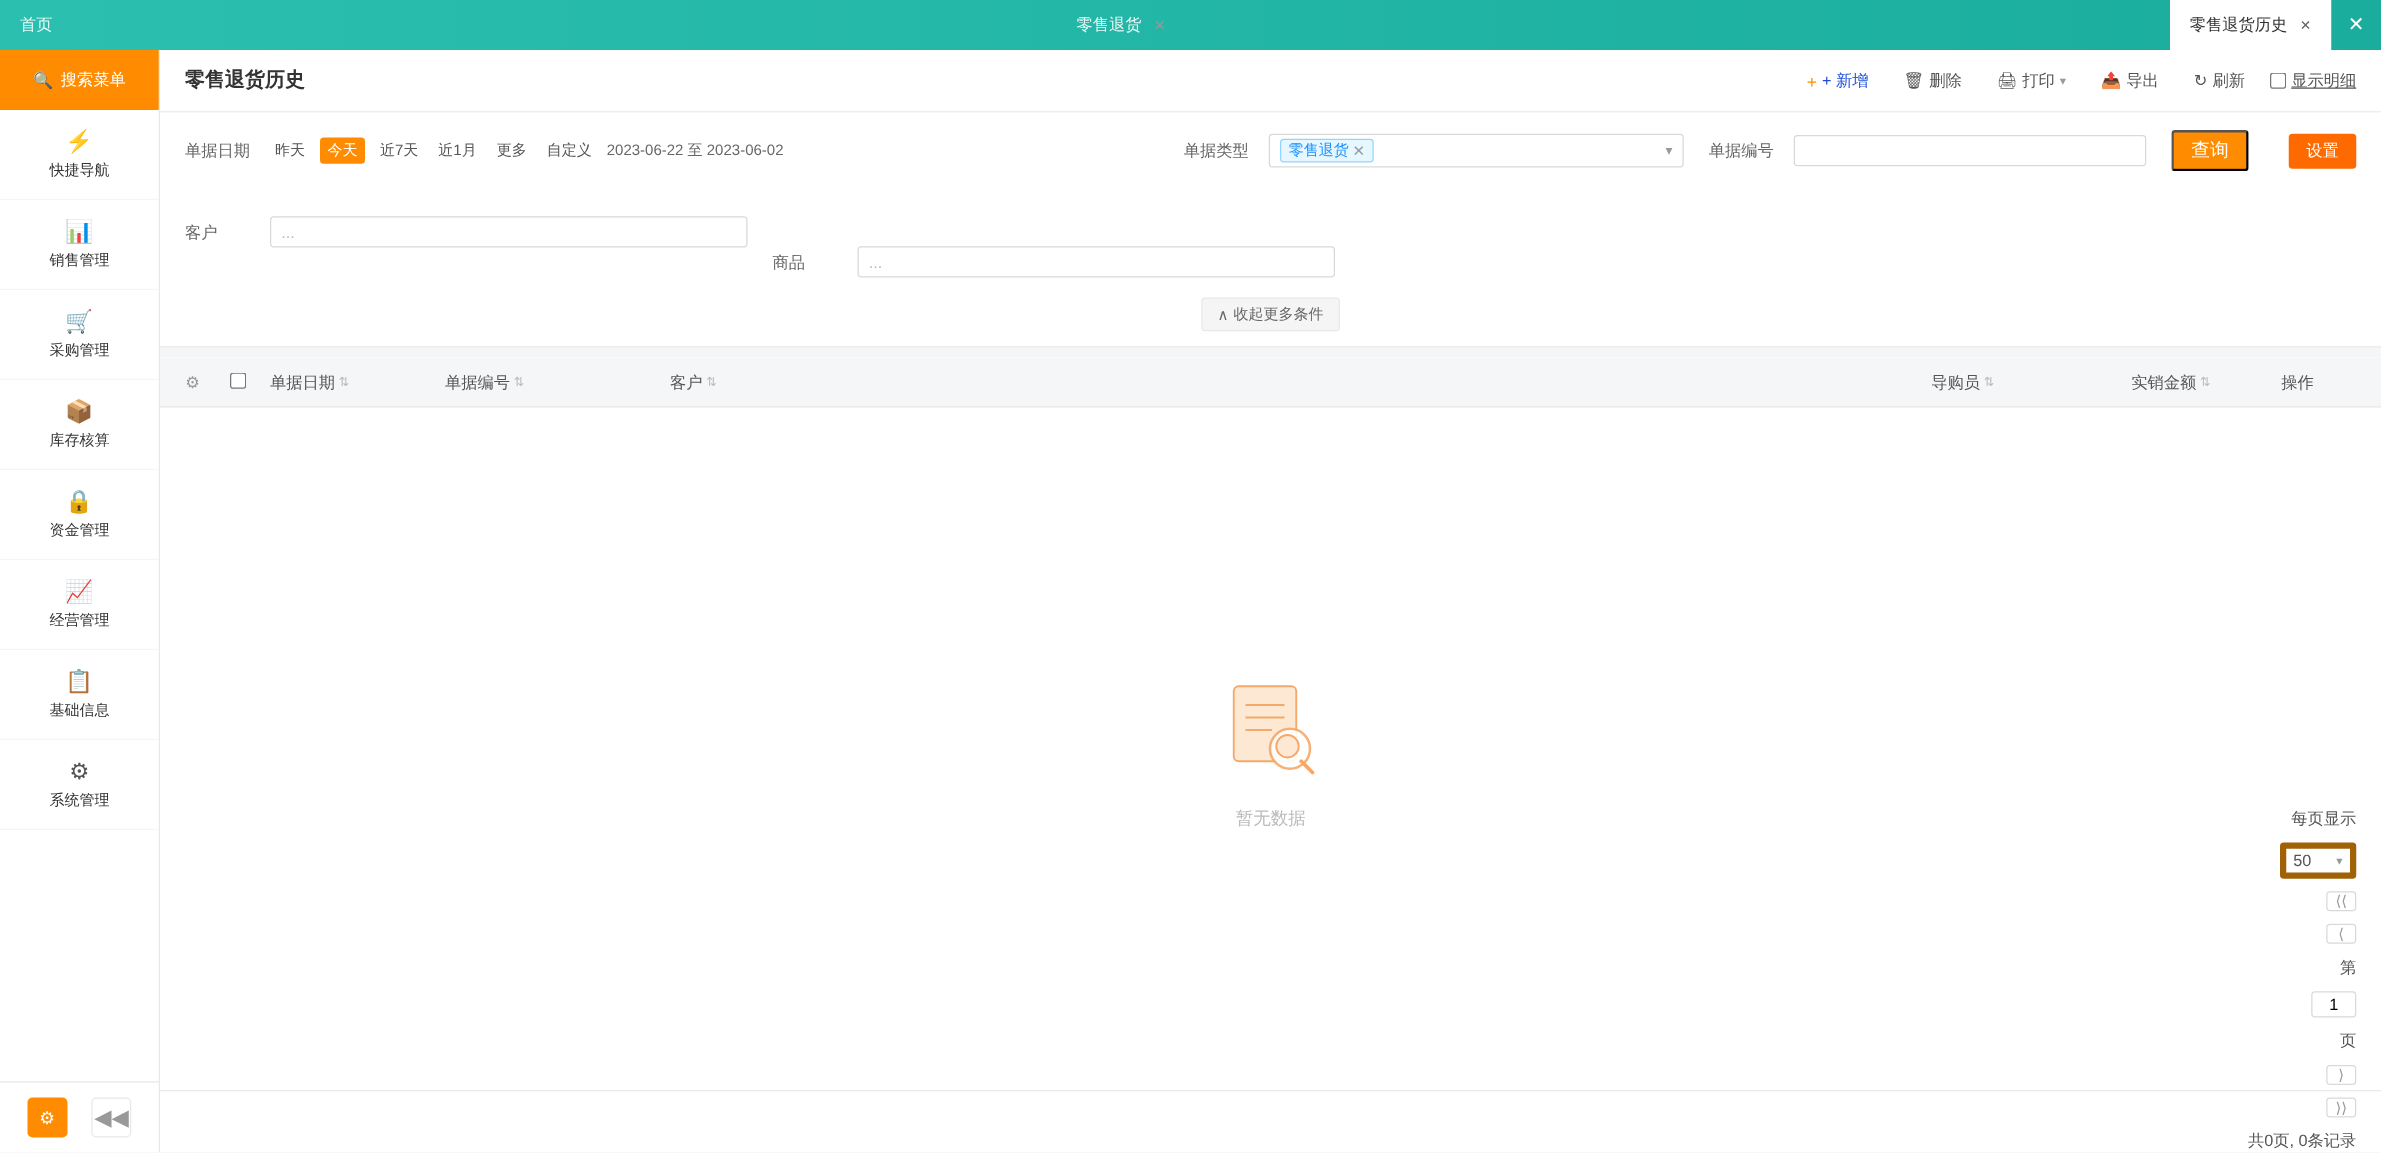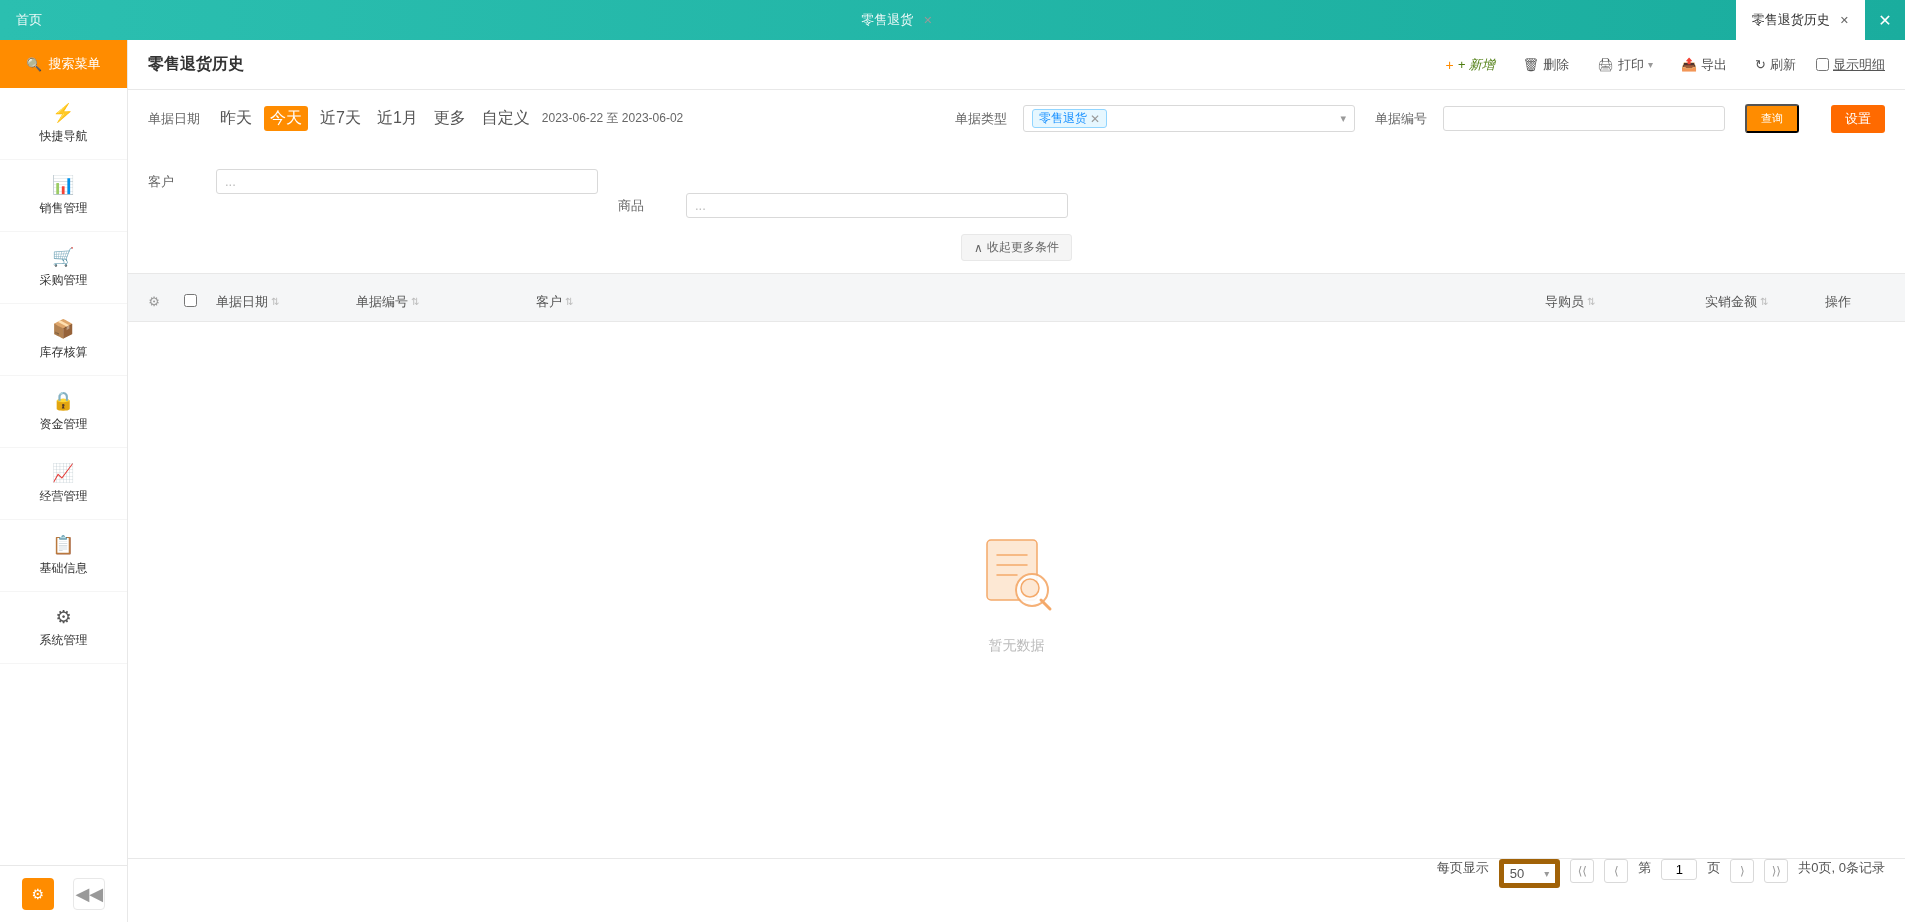--- a/index.html
+++ b/index.html
@@ -163,21 +163,21 @@
       cursor: pointer;
       color: #555;
       padding: 4px 8px;
       border-radius: 3px;
     }
     .toolbar-btn-primary {
       background: #ff8c00;
       color: #fff;
       padding: 5px 14px;
       border-radius: 3px;
-      font-size: 11px;
+      font-size: 15px;
       cursor: pointer;
     }
     .checkbox-label {
       display: flex;
       align-items: center;
       gap: 4px;
       font-size: 13px;
       color: #555;
       cursor: pointer;
       text-decoration: underline;
@@ -205,21 +205,21 @@
     .filter-label {
       font-size: 13px;
       color: #666;
       white-space: nowrap;
       min-width: 60px;
     }
     .filter-date-options {
       display: flex;
       align-items: center;
       gap: 8px;
-      font-size: 16px;
+      font-size: 12px;
     }
     .date-opt {
       cursor: pointer;
       color: #555;
       padding: 1px 4px;
     }
     .date-opt.active {
       background: #ff8c00;
       color: #fff;
       border-radius: 3px;
@@ -333,31 +333,32 @@
       color: #bbb;
       font-size: 14px;
     }
     .empty-icon {
       width: 100px;
       height: 100px;
     }
 
     
     .pagination {
-      height: 64px;
+      height: 50px;
       background: #fff;
       border-top: 1px solid #e8e8e8;
       display: flex;
-      align-items: flex-start;
+      align-items: flex-end;
       justify-content: flex-end;
       padding: 0 20px;
       gap: 10px;
       font-size: 13px;
       color: #555;
       flex-shrink: 0;
+      flex-direction: column;
     }
     .pagination-select {
       border: 5px solid #a16207;
       border-radius: 3px;
       padding: 2px 6px;
       font-size: 13px;
       display: flex;
       align-items: center;
       gap: 20px;
       cursor: pointer;
@@ -454,21 +455,21 @@
     </div>
   </div>
 
   <div class="content">
 
     <div class="page-header">
       <span class="page-title">零售退货历史</span>
       <div class="toolbar">
         <div class="toolbar-btn">
           <span style="color:#ff8c00; font-size:14px;">+</span>
-          <span style="color:#4d7c0f;font-style:italic;">+ 新增</span>
+          <span style="color:#1d4ed8;">+ 新增</span>
         </div>
         <div class="toolbar-btn">
           <span>🗑</span>
           <span>删除</span>
         </div>
         <div class="toolbar-btn">
           <span>🖨</span>
           <span>打印</span>
           <span style="font-size:10px; color:#999;">▾</span>
         </div>

